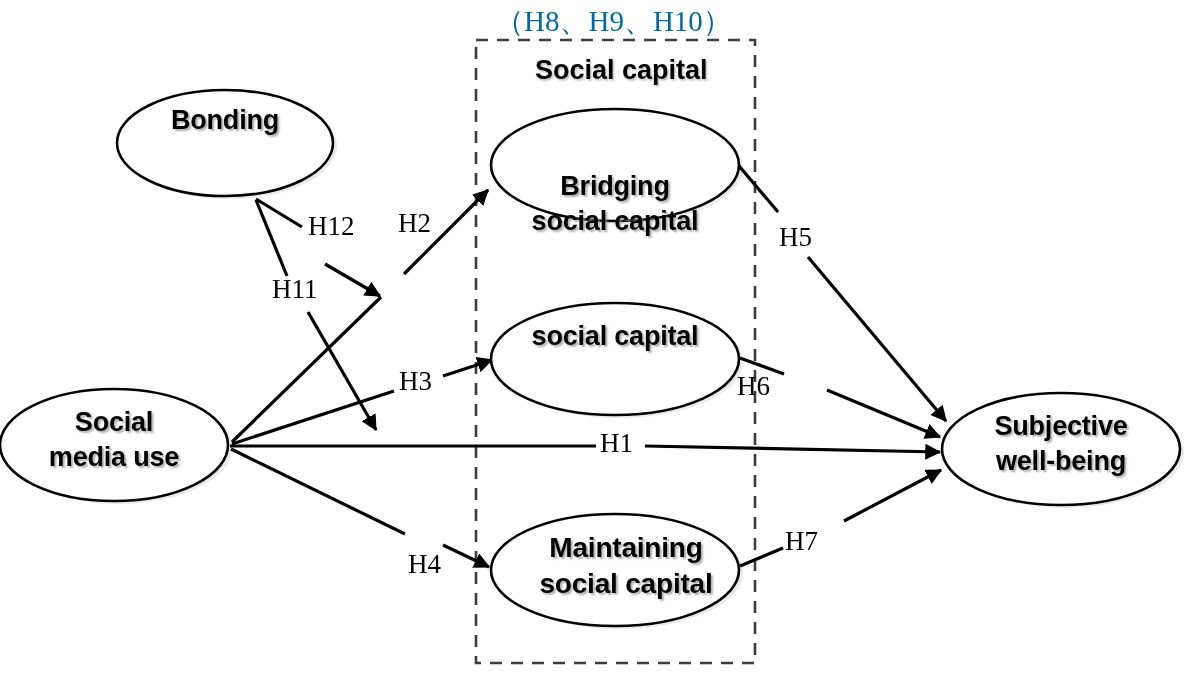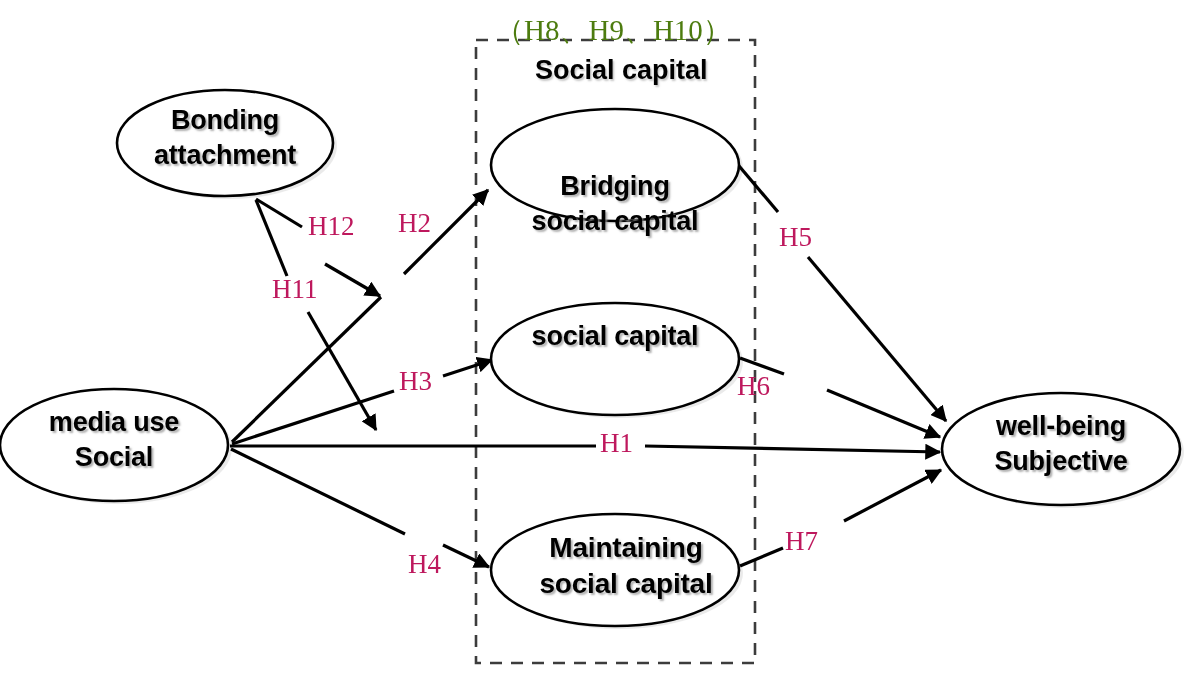--- a/index.html
+++ b/index.html
@@ -41,41 +41,40 @@
     line-height: 1.30;
     letter-spacing: -0.2px;
     text-shadow: 2px 2px 2px rgba(150,150,150,0.75);
     pointer-events: none;
     user-select: none;
   }
   .hyp-label {
     position: absolute;
     font-family: "Liberation Serif", serif;
     font-size: 27px;
-    color: #be185d;
+    color: #000000;
     white-space: nowrap;
     user-select: none;
     text-align: right;
   }
   .group-title {
     position: absolute;
     font-family: "Liberation Sans", sans-serif;
     font-weight: bold;
     font-size: 27px;
     color: #000000;
     white-space: nowrap;
     text-shadow: 1.5px 1.5px 2px rgba(160,160,160,0.6);
   }
   .group-header {
     position: absolute;
     font-family: "Liberation Serif", serif;
     font-size: 29px;
-    color: #4d7c0f;
+    color: #0369a1;
     white-space: nowrap;
-    margin-top: 9px;
   }
   .dashed-box {
     fill: none;
     stroke: #3c3c3c;
     stroke-width: 2.6;
     stroke-dasharray: 12 9;
   }
   .edge {
     stroke: #000000;
     stroke-width: 3.2;
@@ -160,45 +159,44 @@
       <ellipse class="node-ellipse" cx="1061" cy="449" rx="119" ry="56"></ellipse>
     </g>
   </svg>
 
   <div class="group-header" style="left:495px; top:2px;">（H8、H9、H10）</div>
 
   <div class="group-title" style="left:535px; top:55px;">Social capital</div>
 
   <div class="node-label" style="left:117px; top:103px; width:216px; font-size:27px;">
     <div>Bonding</div>
-    <div>attachment</div>
   </div>
 
   <div class="node-label" style="left:0px; top:405px; width:228px; font-size:27px;">
+    <div>Social</div>
     <div>media use</div>
-    <div>Social</div>
   </div>
 
   <div class="node-label" style="left:491px; top:125px; width:248px; font-size:27px;margin-top:44px;">
     <div>Bridging</div>
     <div>social capital</div>
   </div>
 
   <div class="node-label" style="left:491px; top:319px; width:248px; font-size:27px;">
     <div>social capital</div>
   </div>
 
   <div class="node-label" style="left:502px; top:530px; width:248px; font-size:28px;">
     <div>Maintaining</div>
     <div>social capital</div>
   </div>
 
   <div class="node-label" style="left:942px; top:409px; width:238px; font-size:27px;">
+    <div>Subjective</div>
     <div>well-being</div>
-    <div>Subjective</div>
   </div>
 
   <div class="hyp-label" style="left:600px; top:428px;">H1</div>
 
   <div class="hyp-label" style="left:398px; top:208px;">H2</div>
 
   <div class="hyp-label" style="left:399px; top:366px;">H3</div>
 
   <div class="hyp-label" style="left:408px; top:521px;margin-top:28px;">H4</div>
 

